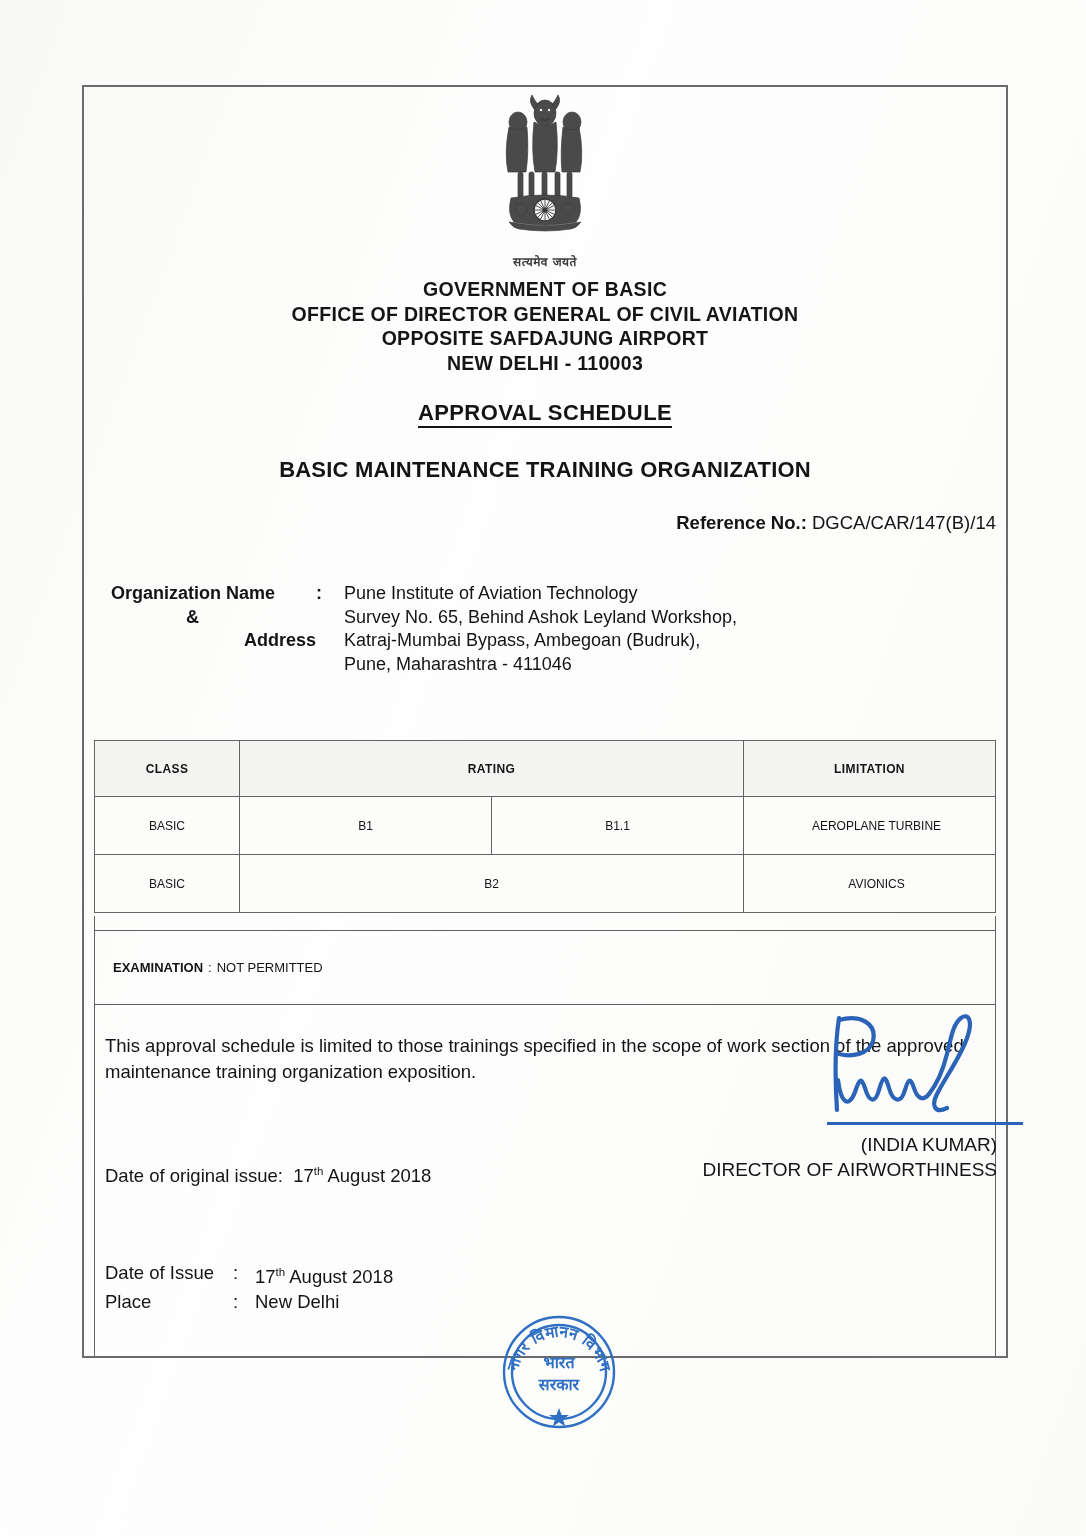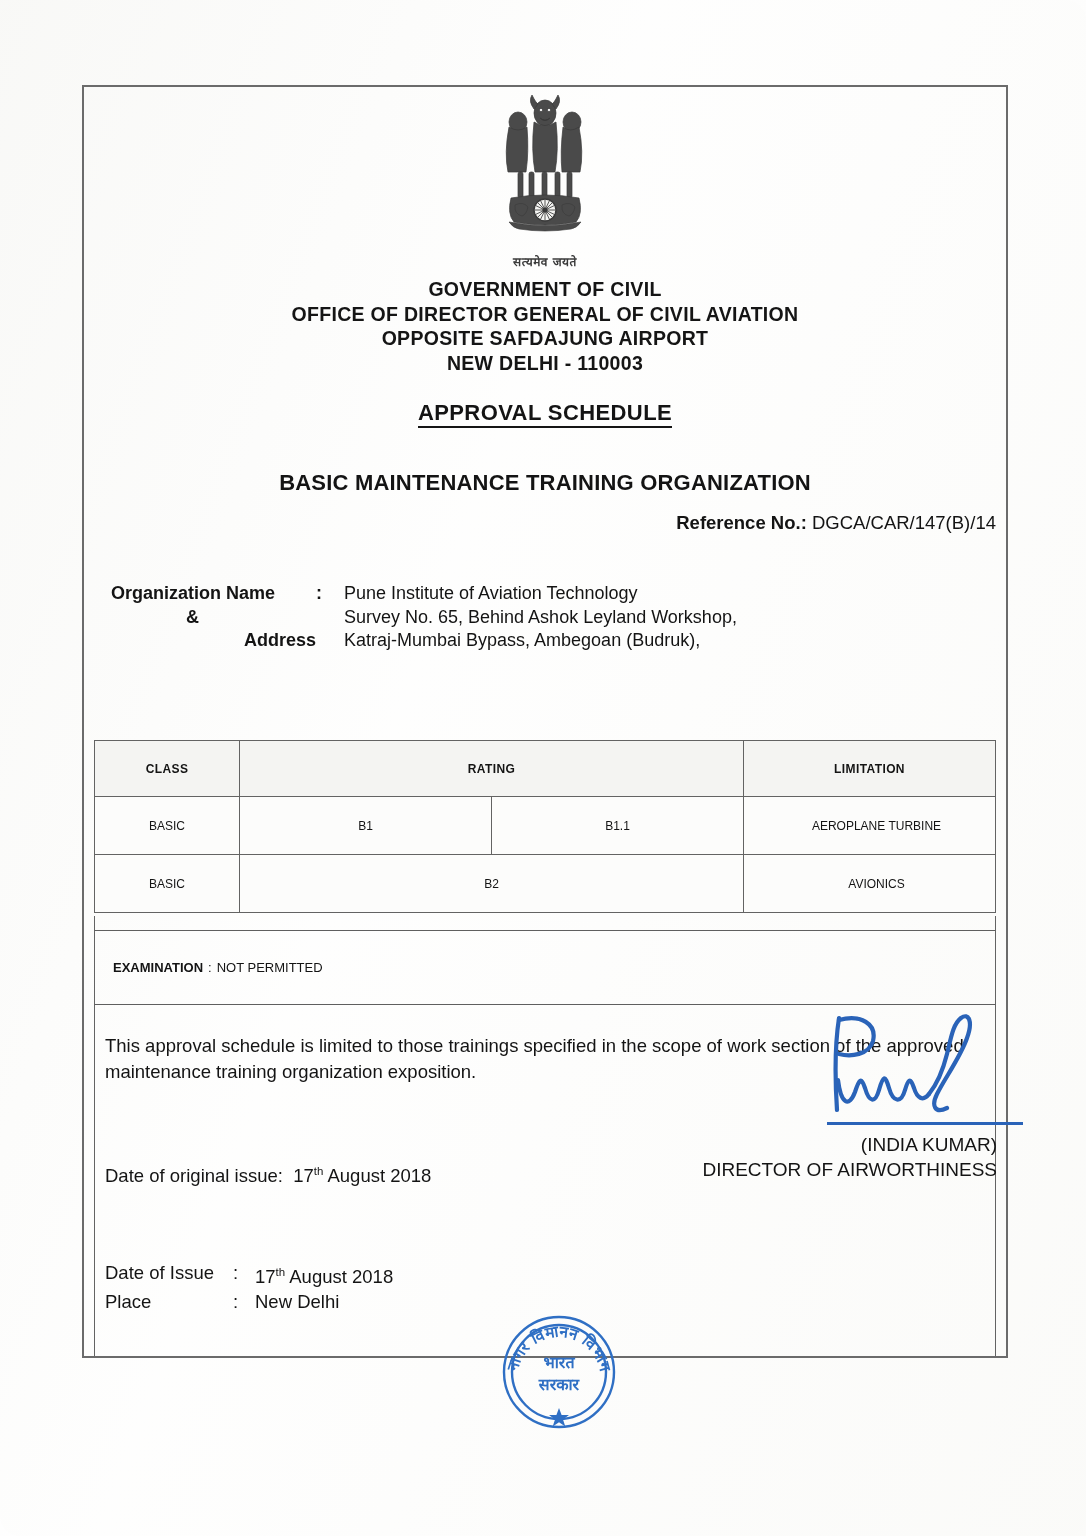--- a/index.html
+++ b/index.html
@@ -58,21 +58,21 @@
     position:absolute; left:0; right:0; top:313px;
     text-align:center;
   }
   .title-approval span {
     font-size:22px; font-weight:bold; letter-spacing:0.4px;
     border-bottom:2px solid #151515; padding-bottom:1px;
   }
   .title-bmto {
     position:absolute; left:0; right:0; top:370px;
     text-align:center;
-    font-size:22px; font-weight:bold; letter-spacing:0.2px;margin-top:13px;
+    font-size:22px; font-weight:bold; letter-spacing:0.2px;
   }
   .refno {
     position:absolute; right:10px; top:425px;
     font-size:18.5px; text-align:right;
   }
   .refno b { font-weight:bold; }
 
   
   .org {
     position:absolute; left:27px; top:495px; right:18px;
@@ -255,21 +255,21 @@
             <path d="M77 116 q8 -4 13 2 q-2 8 -6 9 q-8 -2 -7 -11z"></path>
           </g>
 
           <path d="M24 133 q36 7 72 0 q-4 6 -10 7 q-26 4 -52 0 q-6 -1 -10 -7z" fill="#4a4a4a" stroke="#3a3a3a" stroke-width="0.6"></path>
         </svg>
         <div class="emblem-motto">सत्यमेव जयते</div>
       </div>
     </div>
 
     <div class="header-block">
-      <div class="header-line">GOVERNMENT OF CIVIL</div>
+      <div class="header-line">GOVERNMENT OF BASIC</div>
       <div class="header-line">OFFICE OF DIRECTOR GENERAL OF CIVIL AVIATION</div>
       <div class="header-line">OPPOSITE SAFDAJUNG AIRPORT</div>
       <div class="header-line">NEW DELHI - 110003</div>
     </div>
 
     <div class="title-approval">
       <span>APPROVAL SCHEDULE</span>
     </div>
 
     <div class="title-bmto">BASIC MAINTENANCE TRAINING ORGANIZATION</div>
@@ -283,20 +283,21 @@
       <div class="org-labels">
         <div class="l-name">Organization Name</div>
         <div class="l-amp">&amp;</div>
         <div class="l-addr">Address</div>
       </div>
       <div class="org-colon">:</div>
       <div class="org-values">
         <div>Pune Institute of Aviation Technology</div>
         <div>Survey No. 65, Behind Ashok Leyland Workshop,</div>
         <div>Katraj-Mumbai Bypass, Ambegoan (Budruk),</div>
+        <div>Pune, Maharashtra - 411046</div>
       </div>
     </div>
 
     <div class="tbl">
       <table class="grid">
         <thead>
           <tr>
             <th class="col-class">CLASS</th>
             <th colspan="2">RATING</th>
             <th class="lim">LIMITATION</th>

